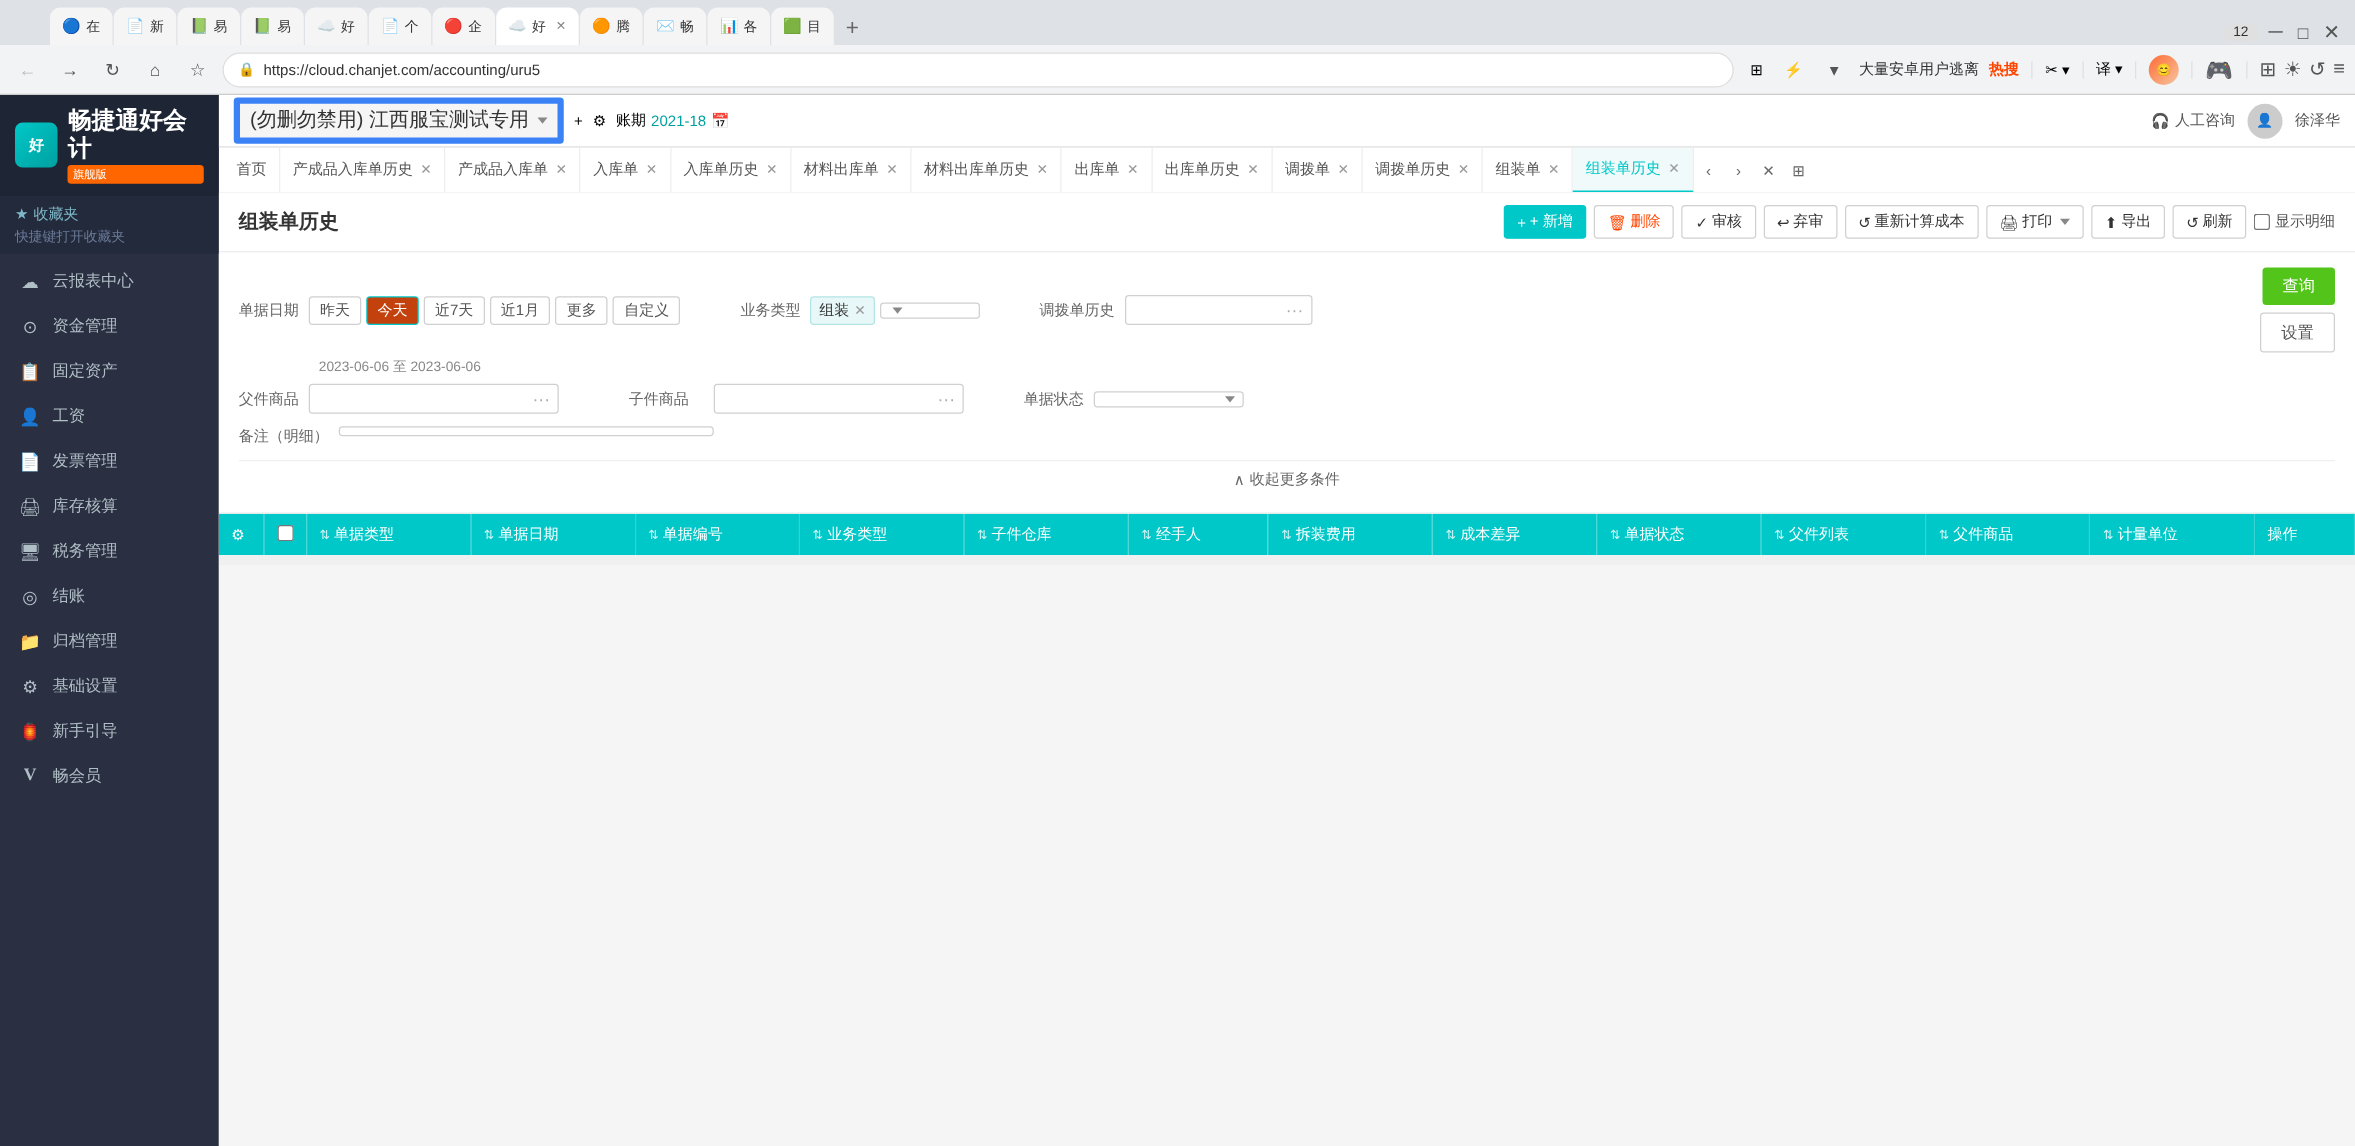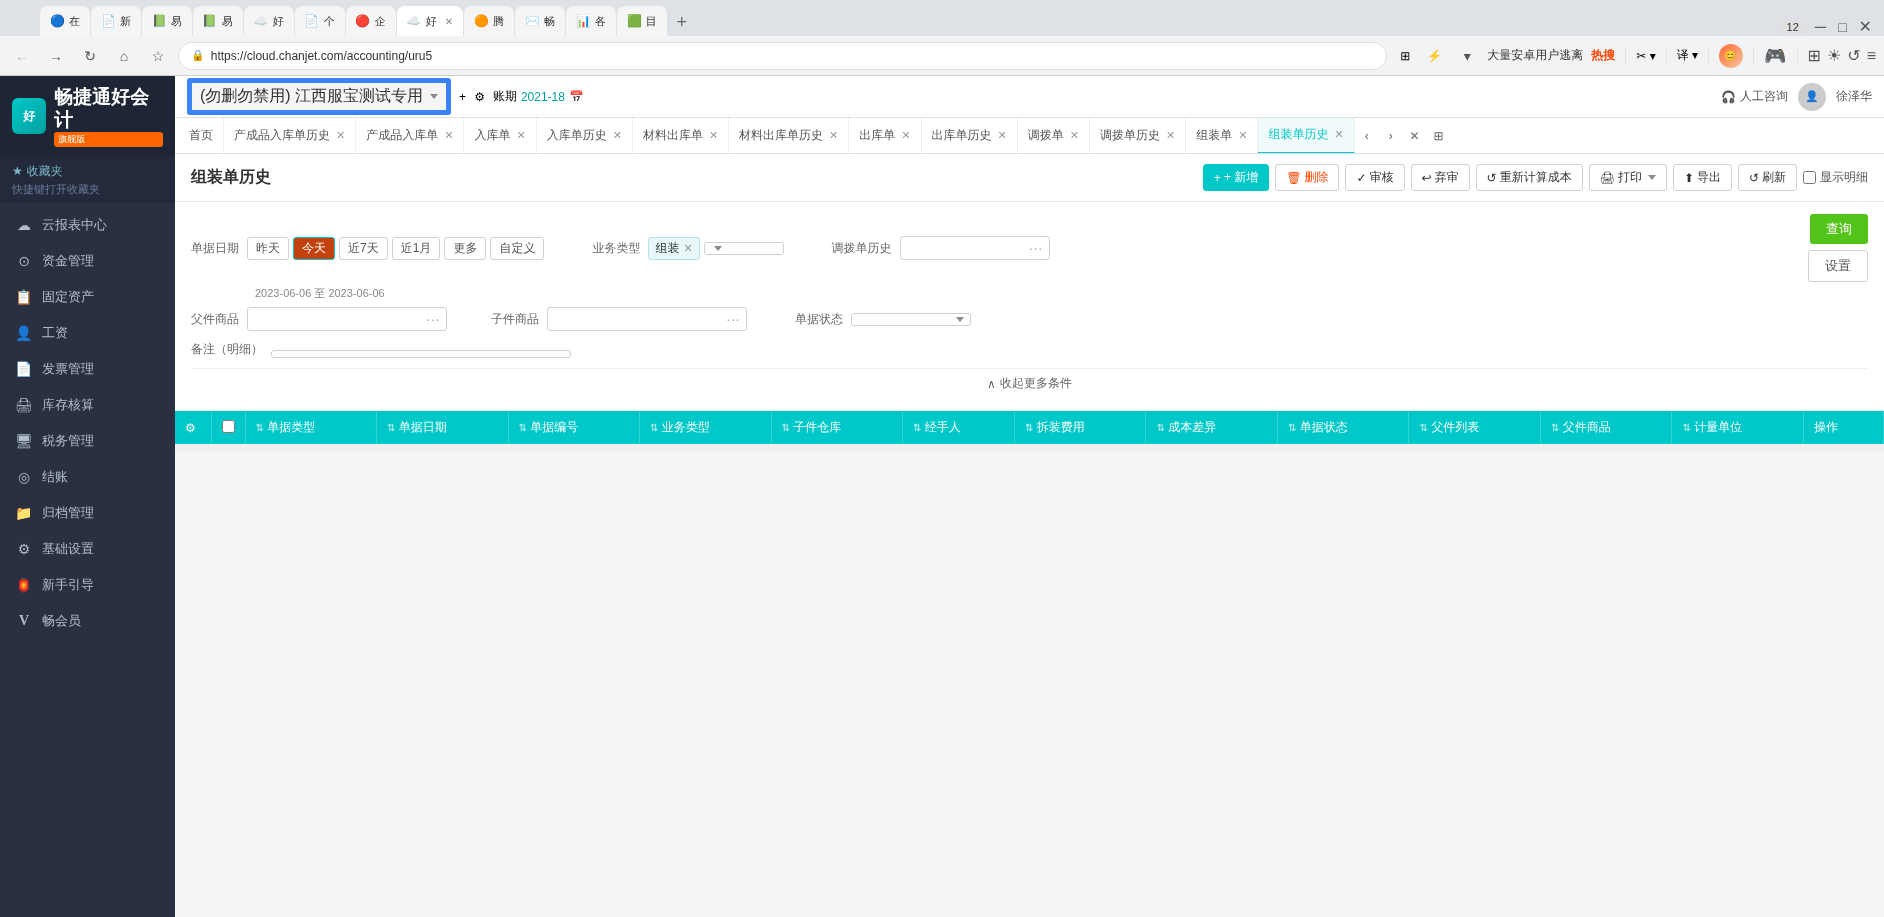--- a/index.html
+++ b/index.html
@@ -455,39 +455,39 @@
         <div class="filter-row">
 
           <div style="display:flex;align-items:center;gap:8px;">
             <span class="filter-label">父件商品</span>
             <div class="filter-input" style="min-width:200px;">
               <span style="color:#ccc;"></span>
               <span class="three-dots">···</span>
             </div>
           </div>
 
-          <div style="display:flex;align-items:center;gap:8px;margin-left:28px;justify-content:center;">
+          <div style="display:flex;align-items:center;gap:20px;margin-left:40px;justify-content:center;">
             <span class="filter-label">子件商品</span>
             <div class="filter-input" style="min-width:200px;">
               <span style="color:#ccc;"></span>
               <span class="three-dots">···</span>
             </div>
           </div>
 
           <div style="display:flex;align-items:center;gap:8px;margin-left:32px;">
             <span class="filter-label">单据状态</span>
             <div class="filter-select" style="min-width:120px;">
               <span style="color:#ccc;"></span>
               <span class="arrow-down"></span>
             </div>
           </div>
         </div>
 
         <div class="filter-row" style="margin-top:4px;">
-          <div style="display:flex;align-items:flex-end;gap:8px;">
+          <div style="display:flex;align-items:flex-start;gap:8px;">
             <span class="filter-label">备注（明细）</span>
             <div class="filter-input" style="min-width:300px;"></div>
           </div>
         </div>
 
         <div class="collapse-bar">
           <span>∧</span>
           <span>收起更多条件</span>
         </div>
       </div>

